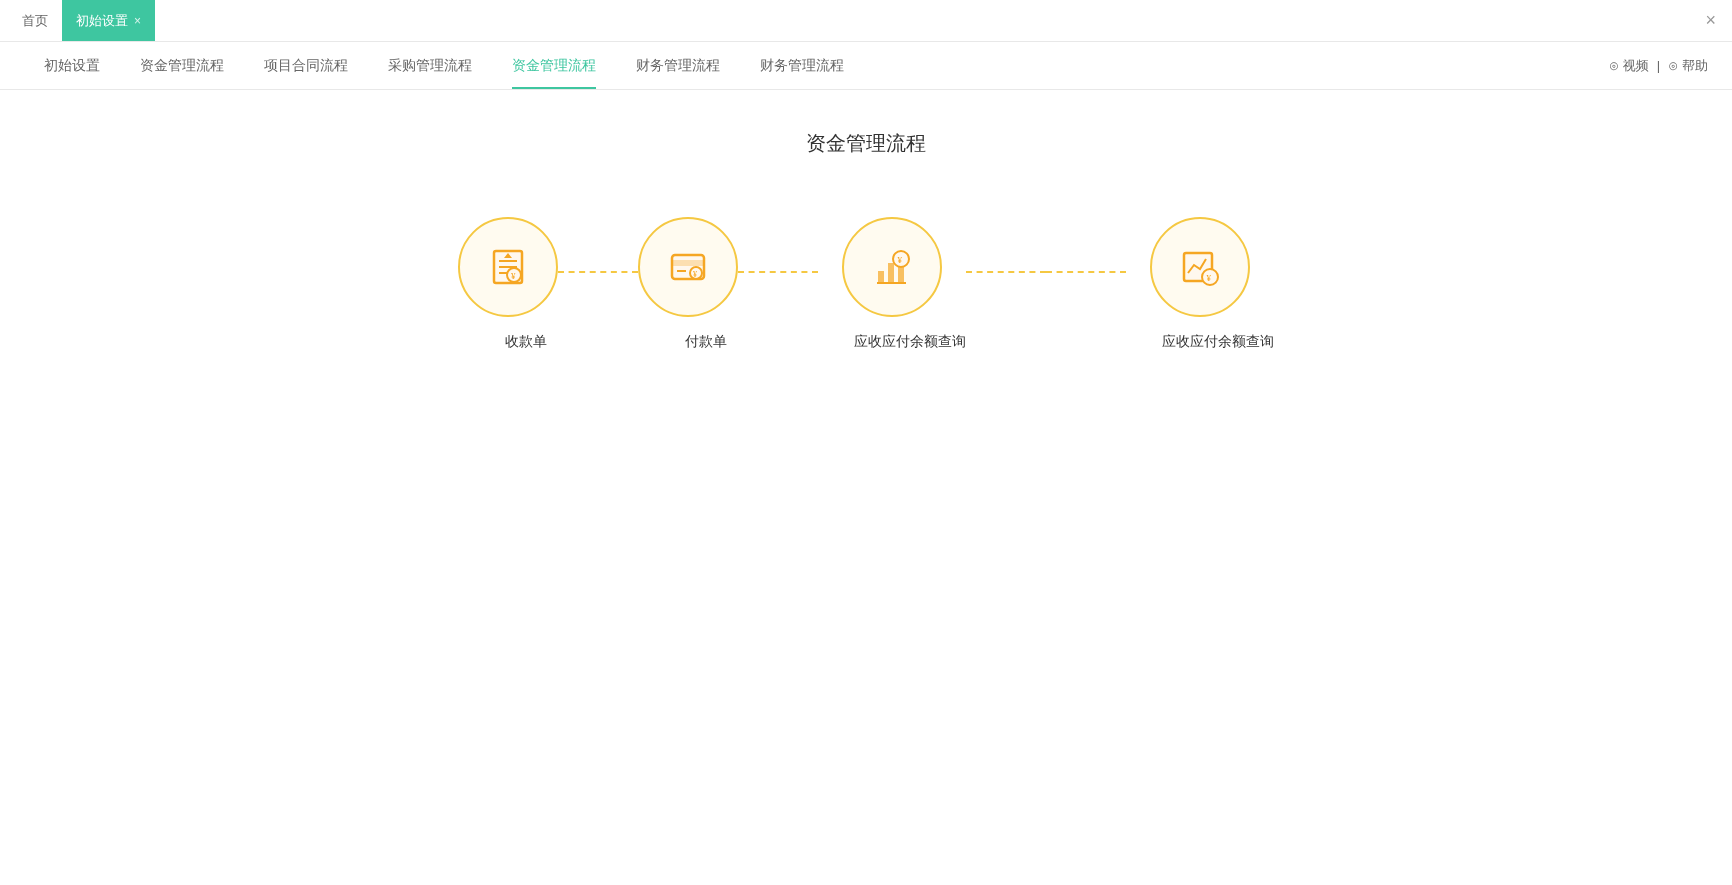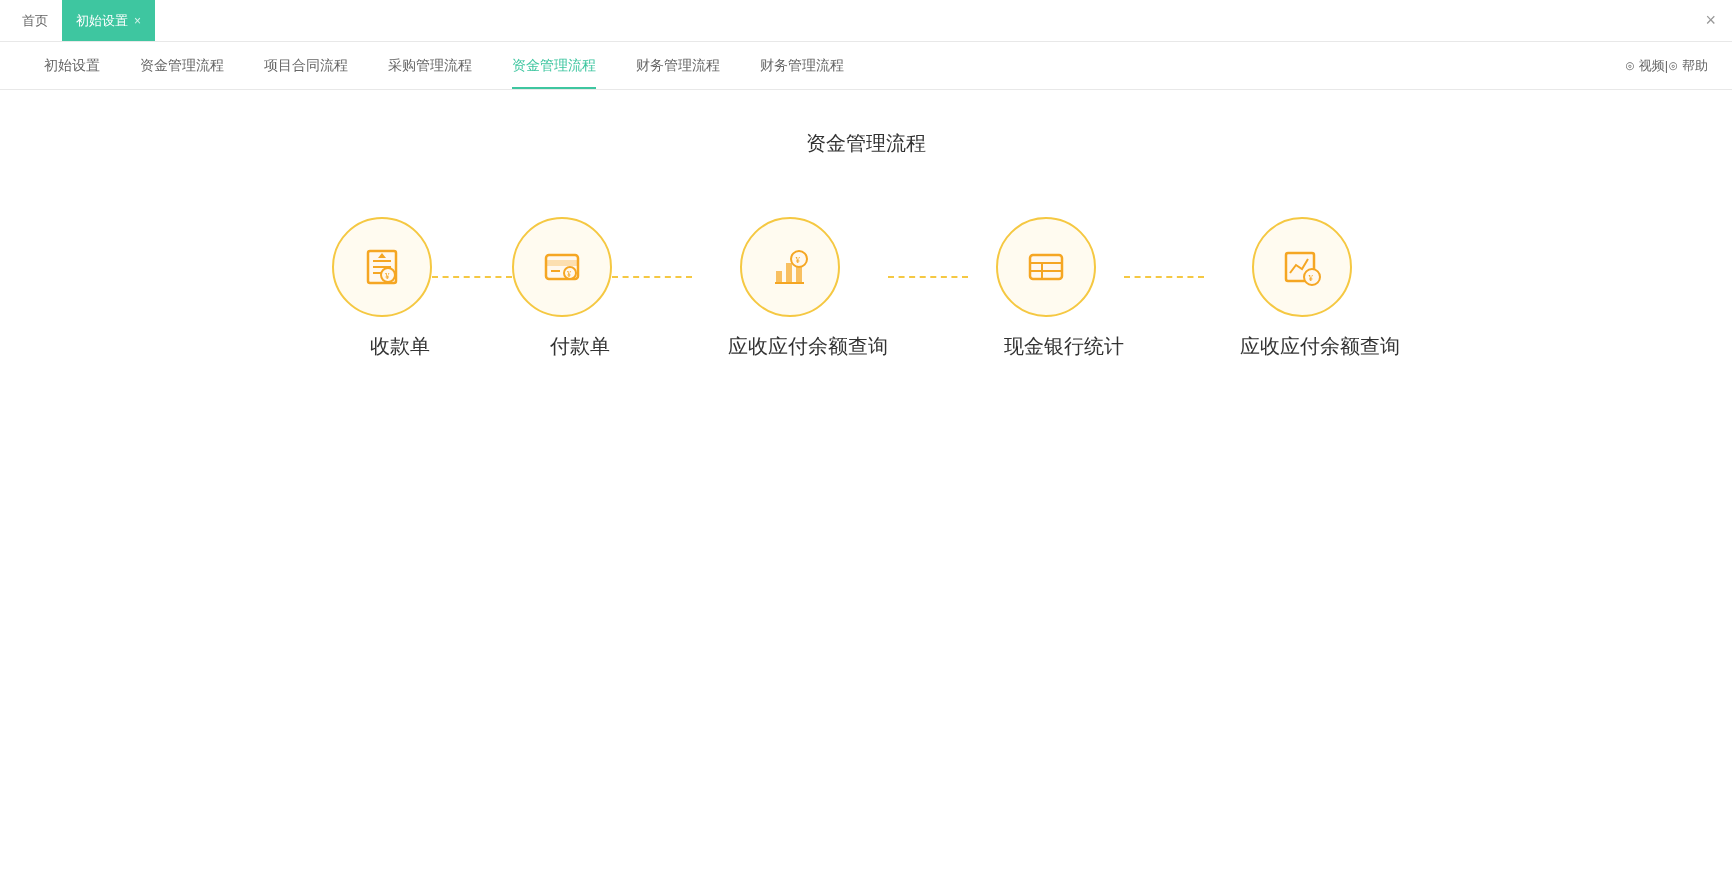--- a/index.html
+++ b/index.html
@@ -84,20 +84,21 @@
       bottom: 0;
       left: 20px;
       right: 20px;
       height: 2px;
       background: #3ec6a0;
     }
     .nav-right {
       margin-left: auto;
       display: flex;
       align-items: center;
+      gap: 8px;
       font-size: 13px;
       color: #666;
     }
     .nav-right span {
       cursor: pointer;
     }
 
     
     .main-content {
       background: #fff;
@@ -139,21 +140,21 @@
       align-items: center;
       justify-content: center;
     }
 
     .flow-icon-circle svg {
       width: 48px;
       height: 48px;
     }
 
     .flow-item-label {
-      font-size: 20px;
+      font-size: 14px;
       color: #333;
       text-align: center;
       padding-left: 36px;
     }
 
     .flow-connector {
       display: flex;
       align-items: center;
       padding-bottom: 24px;
       width: 80px;
@@ -263,31 +264,20 @@
           <line x1="9" y1="40" x2="38" y2="40" stroke="#f5a623" stroke-width="2"></line>
         </svg>
       </div>
       <span class="flow-item-label">应收应付余额查询</span>
     </div>
 
     <div class="flow-connector">
       <div class="flow-connector-dots"></div>
     </div>
 
-    <div class="flow-item">
-      <div class="flow-icon-circle">
-        <svg viewBox="0 0 48 48" fill="none" xmlns="http://www.w3.org/2000/svg">
-          <rect x="8" y="12" width="32" height="24" rx="3" stroke="#f5a623" stroke-width="2.5" fill="#fff8ee"></rect>
-          <line x1="8" y1="20" x2="40" y2="20" stroke="#f5a623" stroke-width="2"></line>
-          <line x1="8" y1="28" x2="40" y2="28" stroke="#f5a623" stroke-width="2"></line>
-          <line x1="20" y1="20" x2="20" y2="36" stroke="#f5a623" stroke-width="2"></line>
-        </svg>
-      </div>
-      <span class="flow-item-label">现金银行统计</span>
-    </div>
 
     <div class="flow-connector">
       <div class="flow-connector-dots"></div>
     </div>
 
     <div class="flow-item">
       <div class="flow-icon-circle">
         <svg viewBox="0 0 48 48" fill="none" xmlns="http://www.w3.org/2000/svg">
           <rect x="8" y="10" width="28" height="28" rx="2" stroke="#f5a623" stroke-width="2.5" fill="#fff8ee"></rect>
 

